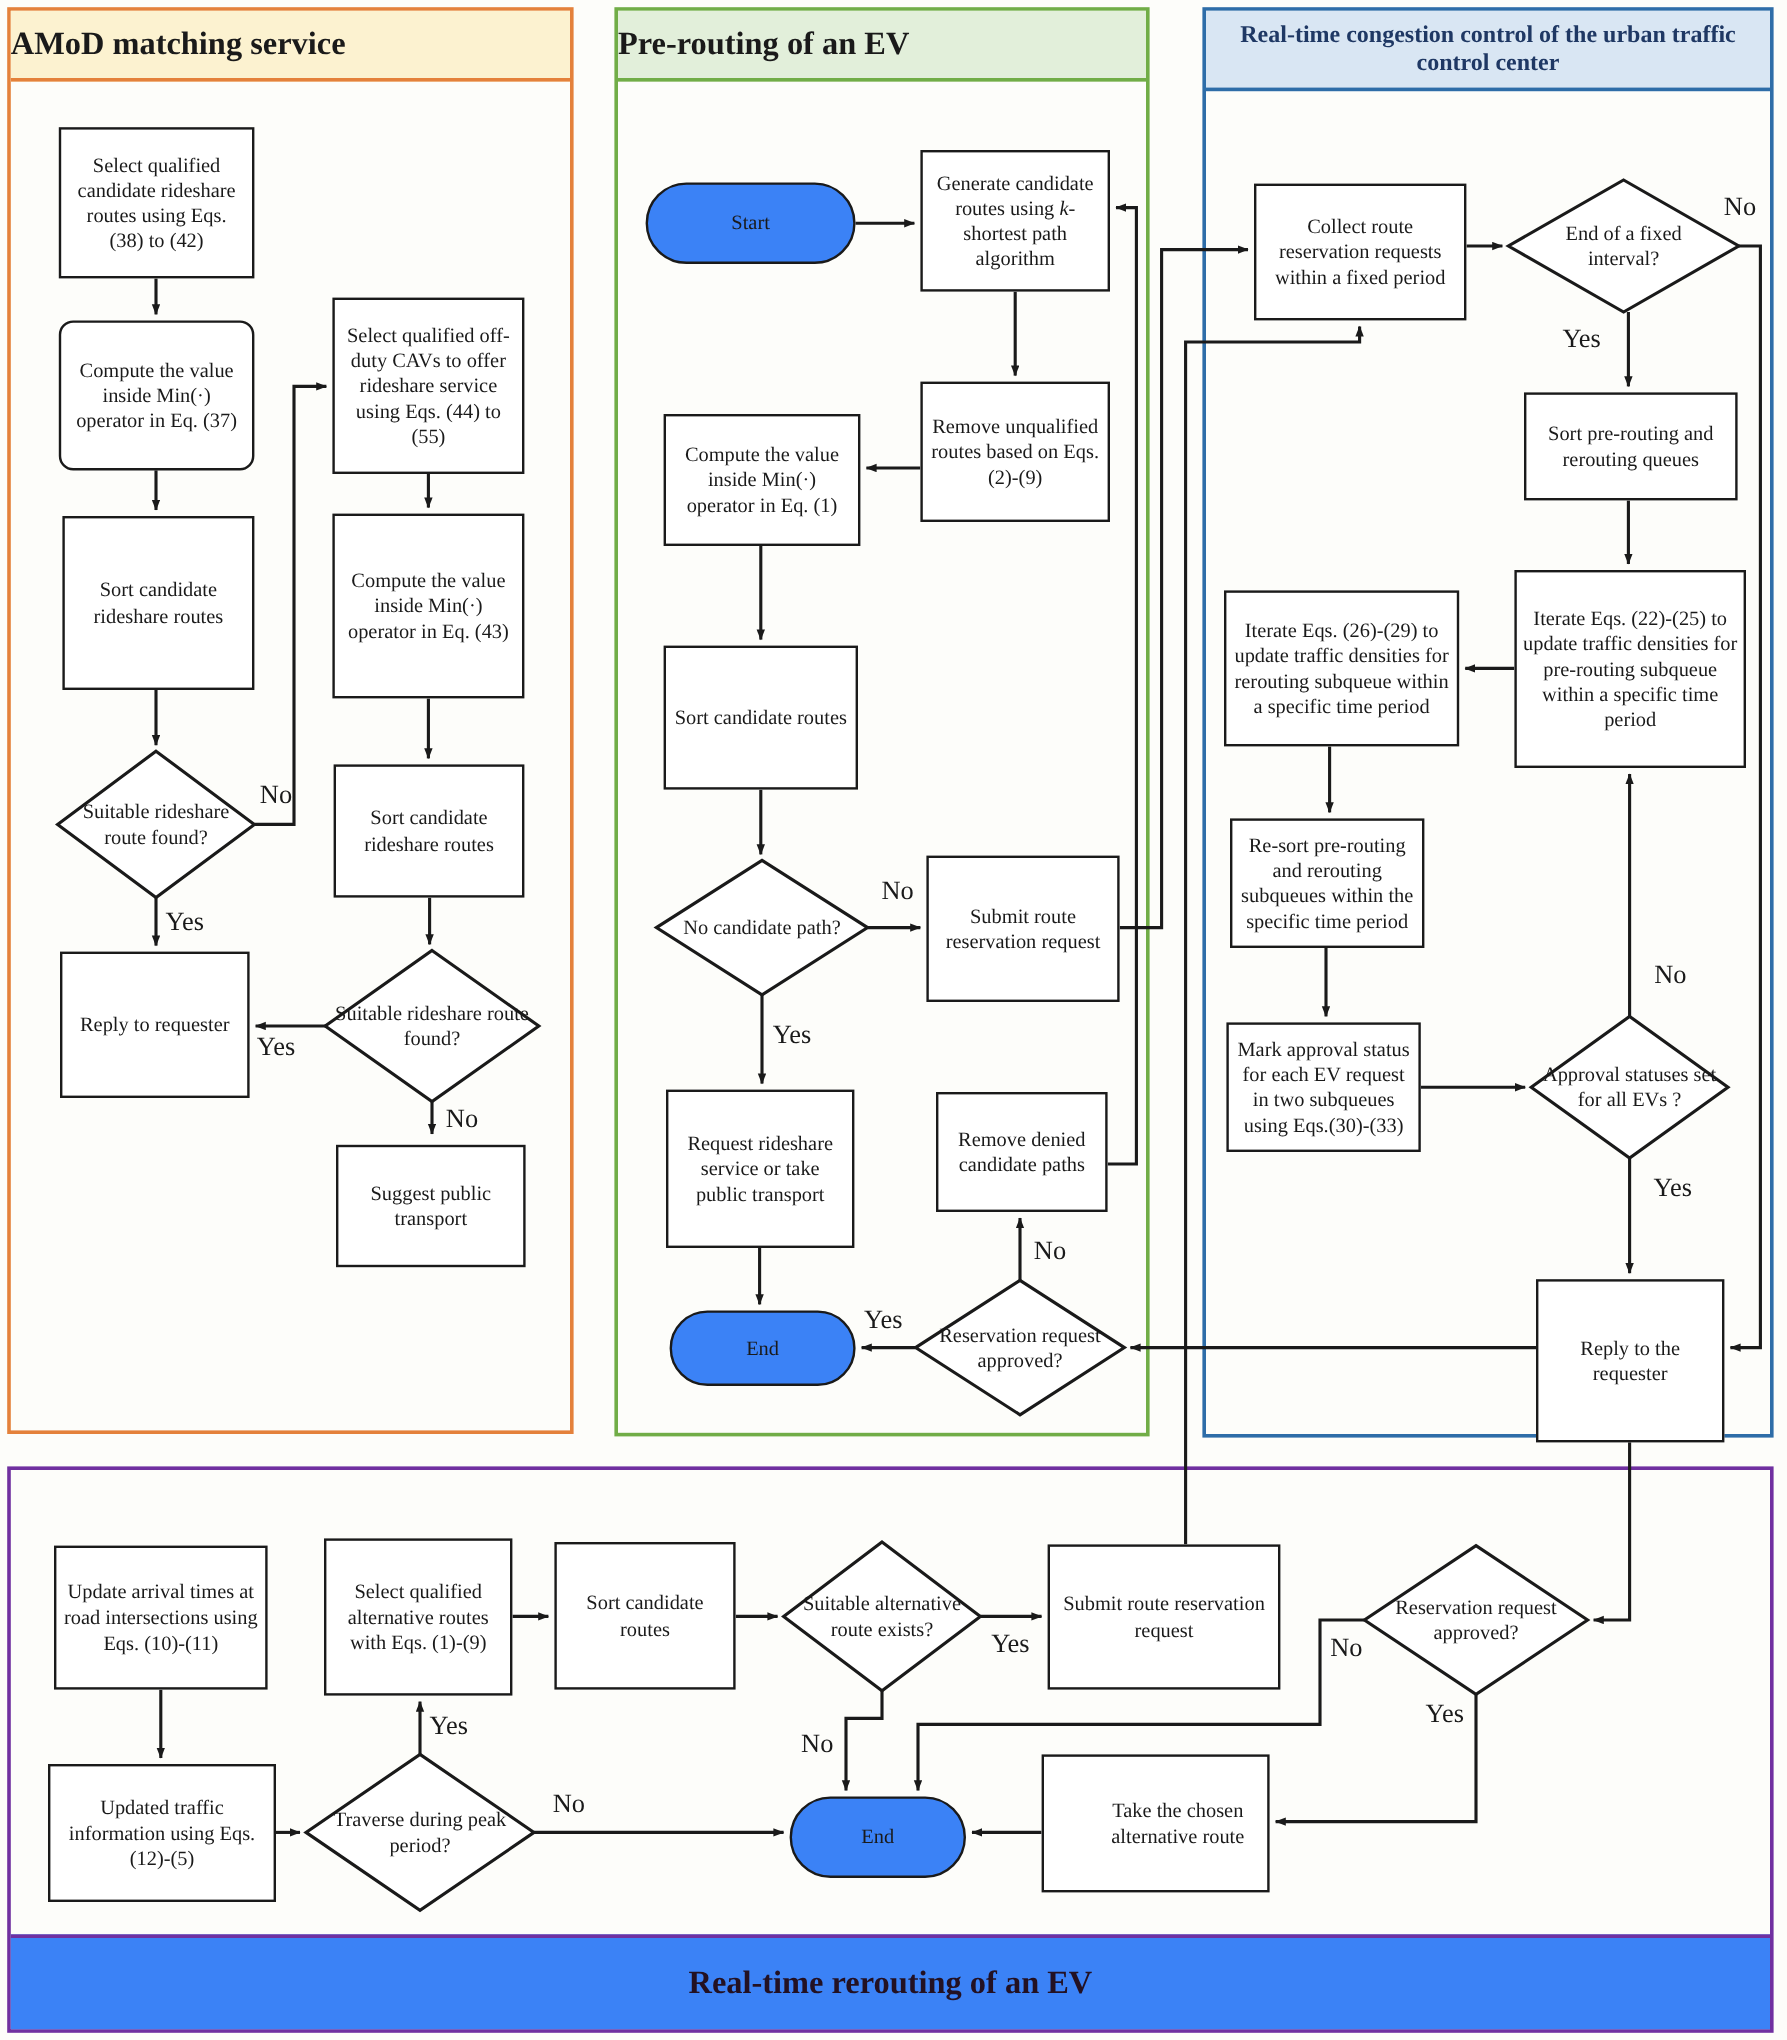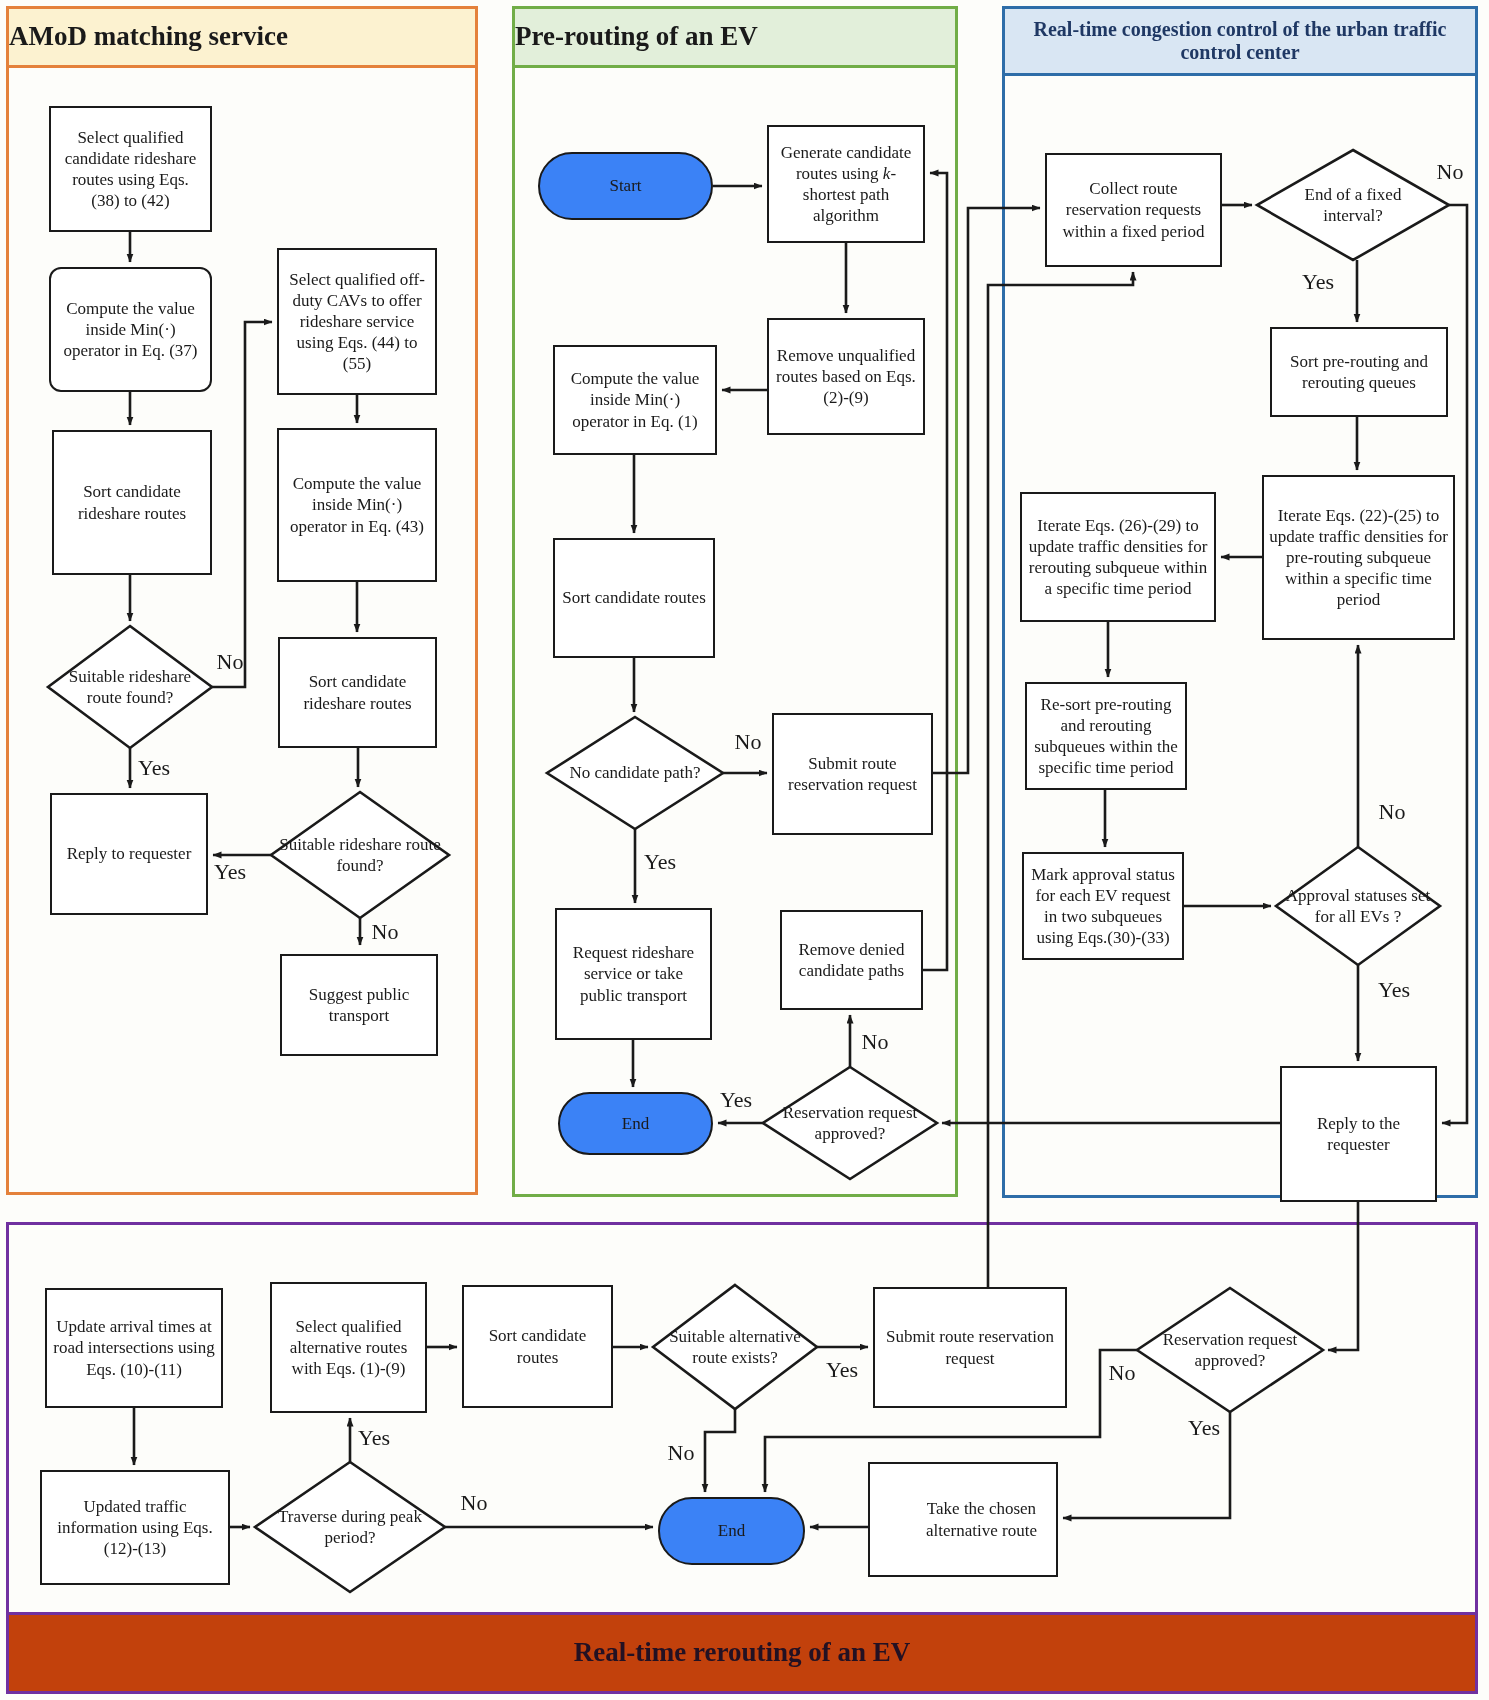--- a/index.html
+++ b/index.html
@@ -37,21 +37,21 @@
     </div>
   </div>
 
   <div class="panel" style="left:1002px;top:6px;width:476px;height:1192px;border-color:#2E6DA8;">
     <div class="phead" style="height:64px;background:#D9E6F3;border-color:#2E6DA8;">
       <div class="ptitle" style="font-size:20px;color:#1F3864;padding:0 14px;">Real-time congestion control of the urban traffic control center</div>
     </div>
   </div>
 
   <div class="panel" style="left:6px;top:1222px;width:1472px;height:472px;border-color:#7030A0;">
-    <div class="pbanner" style="height:76px;background:#c2410c;border-color:#7030A0;">
+    <div class="pbanner" style="height:76px;background:#3b82f6;border-color:#7030A0;">
       <div class="ptitle" style="color:#231123;">Real-time rerouting of an EV</div>
     </div>
   </div>
 
   <svg class="layer" width="1489" height="1700" viewBox="0 0 1489 1700">
     <defs>
       <marker id="arr" markerWidth="10" markerHeight="8" refX="8.5" refY="3.5" orient="auto" markerUnits="userSpaceOnUse">
         <path d="M0,0 L9,3.5 L0,7 z" fill="#1a1a1a"></path>
       </marker>
     </defs>
@@ -146,21 +146,21 @@
   <div class="node dtext" style="left:1273px;top:172px;width:160px;height:66px;">End of a fixed interval?</div>
   <div class="node box" style="left:1270px;top:327px;width:178px;height:90px;">Sort pre-routing and rerouting queues</div>
   <div class="node box" style="left:1262px;top:475px;width:193px;height:165px;">Iterate Eqs.  (22)-(25) to update traffic densities for pre-routing subqueue within a specific time period</div>
   <div class="node box" style="left:1020px;top:492px;width:196px;height:130px;">Iterate Eqs.  (26)-(29) to update traffic densities for rerouting subqueue within a specific time period</div>
   <div class="node box" style="left:1025px;top:682px;width:162px;height:108px;">Re-sort  pre-routing and rerouting subqueues within the specific time period</div>
   <div class="node box" style="left:1022px;top:852px;width:162px;height:108px;">Mark approval status for each EV request in two subqueues using Eqs.(30)-(33)</div>
   <div class="node dtext" style="left:1278px;top:868px;width:160px;height:76px;">Approval statuses set for all EVs ?</div>
   <div class="node box" style="left:1280px;top:1066px;width:157px;height:136px;">Reply to the requester</div>
 
   <div class="node box" style="left:45px;top:1288px;width:178px;height:120px;">Update arrival times at road intersections using Eqs. (10)-(11)</div>
-  <div class="node box" style="left:40px;top:1470px;width:190px;height:115px;">Updated traffic information using Eqs. (12)-(13)</div>
+  <div class="node box" style="left:40px;top:1470px;width:190px;height:115px;">Updated traffic information using Eqs. (12)-(5)</div>
   <div class="node dtext" style="left:262px;top:1494px;width:176px;height:66px;">Traverse during peak period?</div>
   <div class="node box" style="left:270px;top:1282px;width:157px;height:131px;">Select qualified alternative routes with Eqs. (1)-(9)</div>
   <div class="node box" style="left:462px;top:1285px;width:151px;height:123px;">Sort candidate routes</div>
   <div class="node dtext" style="left:655px;top:1310px;width:160px;height:74px;">Suitable alternative route exists?</div>
   <div class="node box" style="left:873px;top:1287px;width:194px;height:121px;">Submit route reservation request</div>
   <div class="node dtext" style="left:1150px;top:1312px;width:160px;height:76px;">Reservation request approved?</div>
   <div class="node box" style="left:868px;top:1462px;width:190px;height:115px;padding-left:42px;">Take the chosen alternative route</div>
   <div class="node term" style="left:658px;top:1497px;width:147px;height:68px;">End</div>
 
   <div class="elabel" style="left:230px;top:662px;">No</div>

